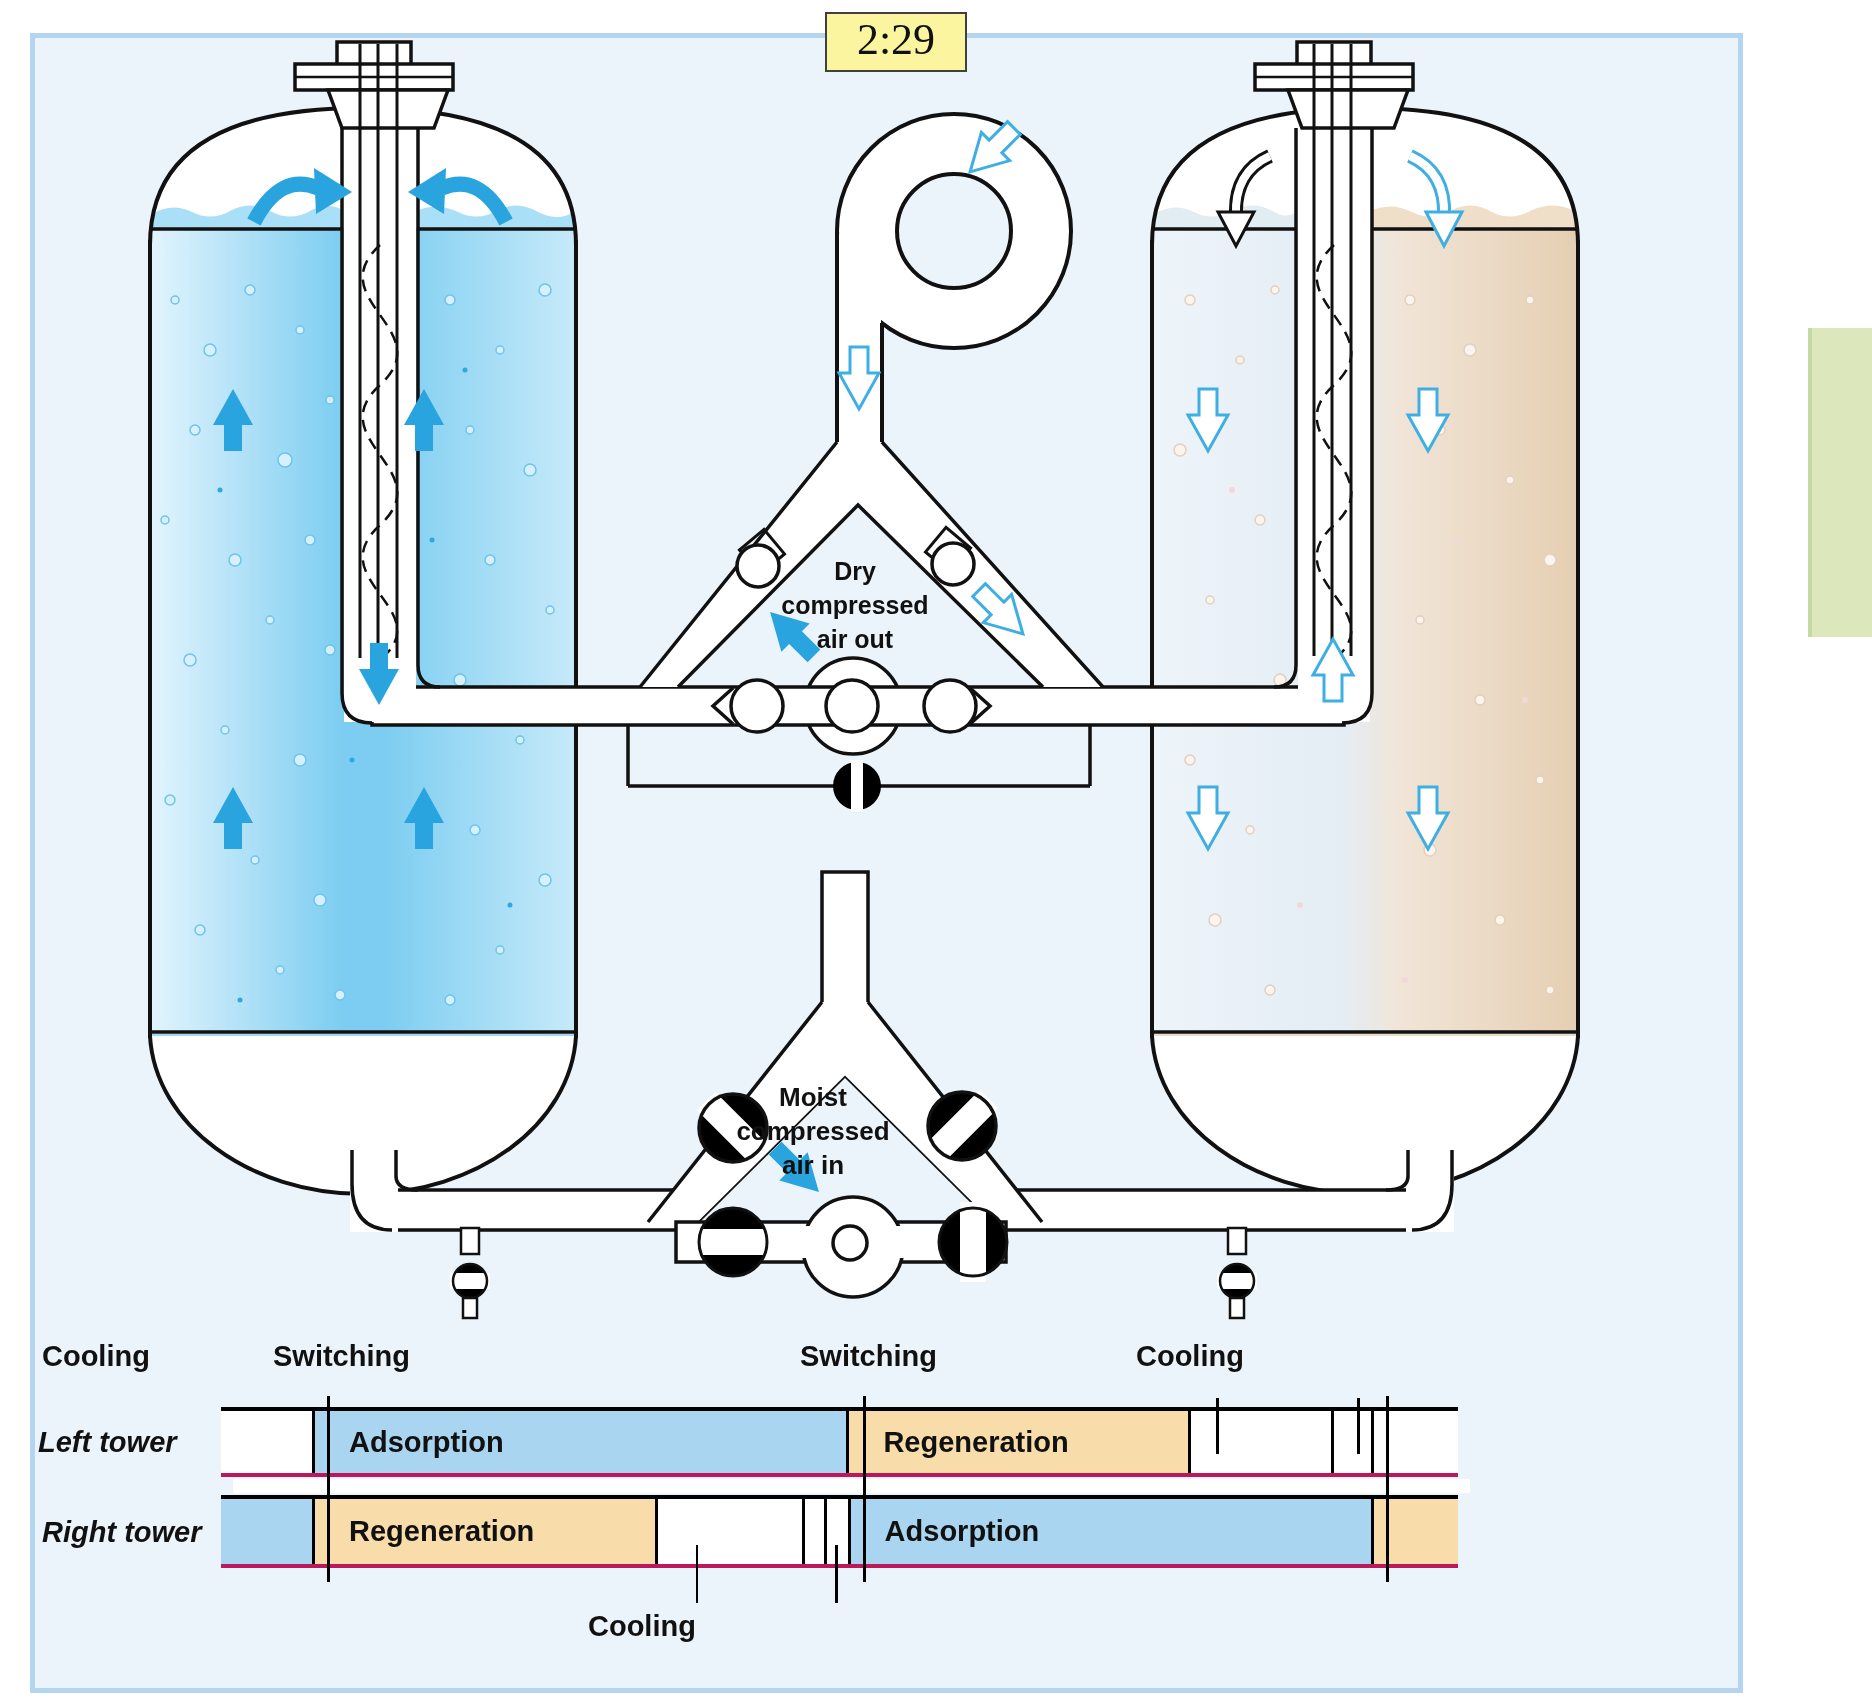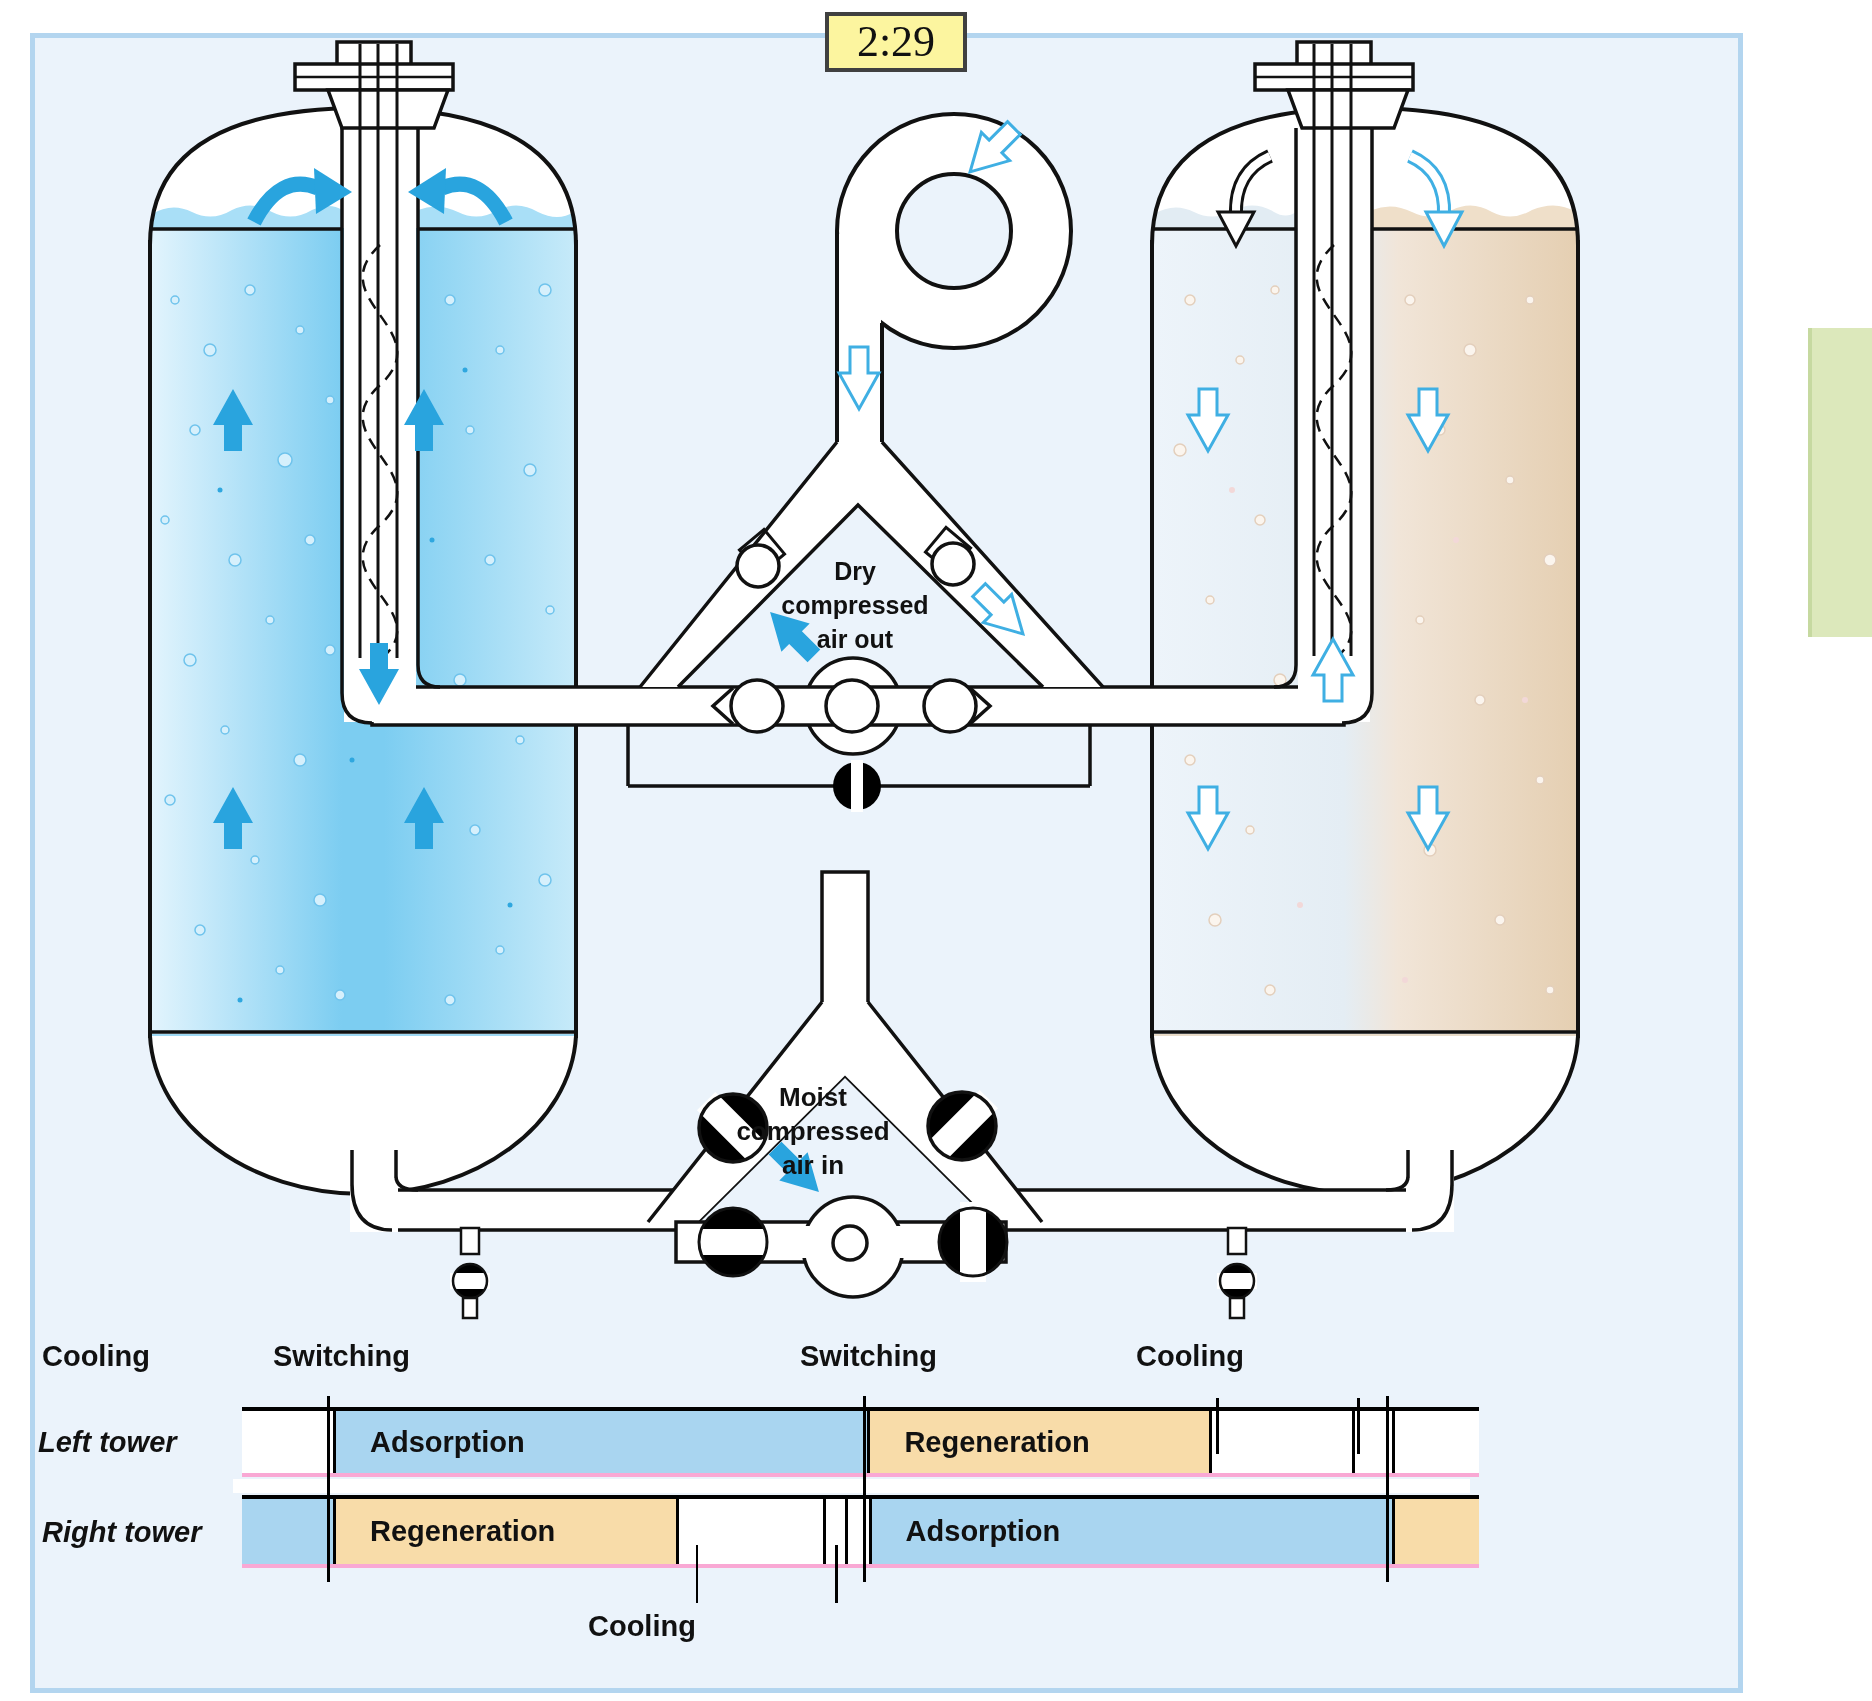--- a/index.html
+++ b/index.html
@@ -4,27 +4,27 @@
 <style>
   html,body{margin:0;padding:0;background:#fff;}
   .page{position:relative;width:1872px;height:1701px;background:#ffffff;overflow:hidden;
         font-family:"Liberation Sans",sans-serif;color:#111;}
   .panel{position:absolute;left:30px;top:33px;width:1703px;height:1650px;
          background:#EBF3FB;border:5px solid #B3D5EF;}
   .green-tab{position:absolute;left:1808px;top:328px;width:64px;height:309px;
          background:#DCE8BB;border-left:4px solid #C6D9A0;}
   svg.diagram{position:absolute;left:0;top:0;}
   .timer{position:absolute;left:825px;top:12px;width:142px;height:60px;
-         background:#FCF59F;border:4px solid #404040;box-sizing:border-box;
+         background:#FCF59F;border:2px solid #404040;box-sizing:border-box;
          font-family:"Liberation Serif",serif;font-size:44px;line-height:52px;text-align:center;}
   .flowlabel{position:absolute;text-align:center;font-weight:bold;font-size:25px;line-height:34px;}
   .lbl{position:absolute;font-weight:bold;font-size:29px;white-space:nowrap;}
   .lbl2{position:absolute;font-weight:bold;font-size:29px;line-height:36px;white-space:nowrap;}
-  .bar{position:absolute;left:242px;width:1237px;display:flex;background:#fff;
-       border-top:4px solid #000;border-bottom:4px solid #f9a8d4;box-sizing:border-box;}
+  .bar{position:absolute;left:221px;width:1237px;display:flex;background:#fff;
+       border-top:4px solid #000;border-bottom:4px solid #be185d;box-sizing:border-box;}
   .bar-gap{position:absolute;left:233px;top:1479px;width:1237px;height:14px;background:#fff;}
   .seg{height:100%;box-sizing:border-box;border-right:3px solid #000;display:flex;align-items:center;overflow:hidden;}
   .seg:last-child{border-right:none;}
   .seg span{padding-left:34px;font-weight:bold;font-size:29px;white-space:nowrap;}
   .marker{position:absolute;top:0;width:3px;height:100%;background:#000;}
   .markers-frame{position:absolute;left:233px;top:1396px;width:1237px;height:186px;pointer-events:none;}
   .callout{position:absolute;width:2.5px;background:#000;}
 </style>
 </head>
 <body>

